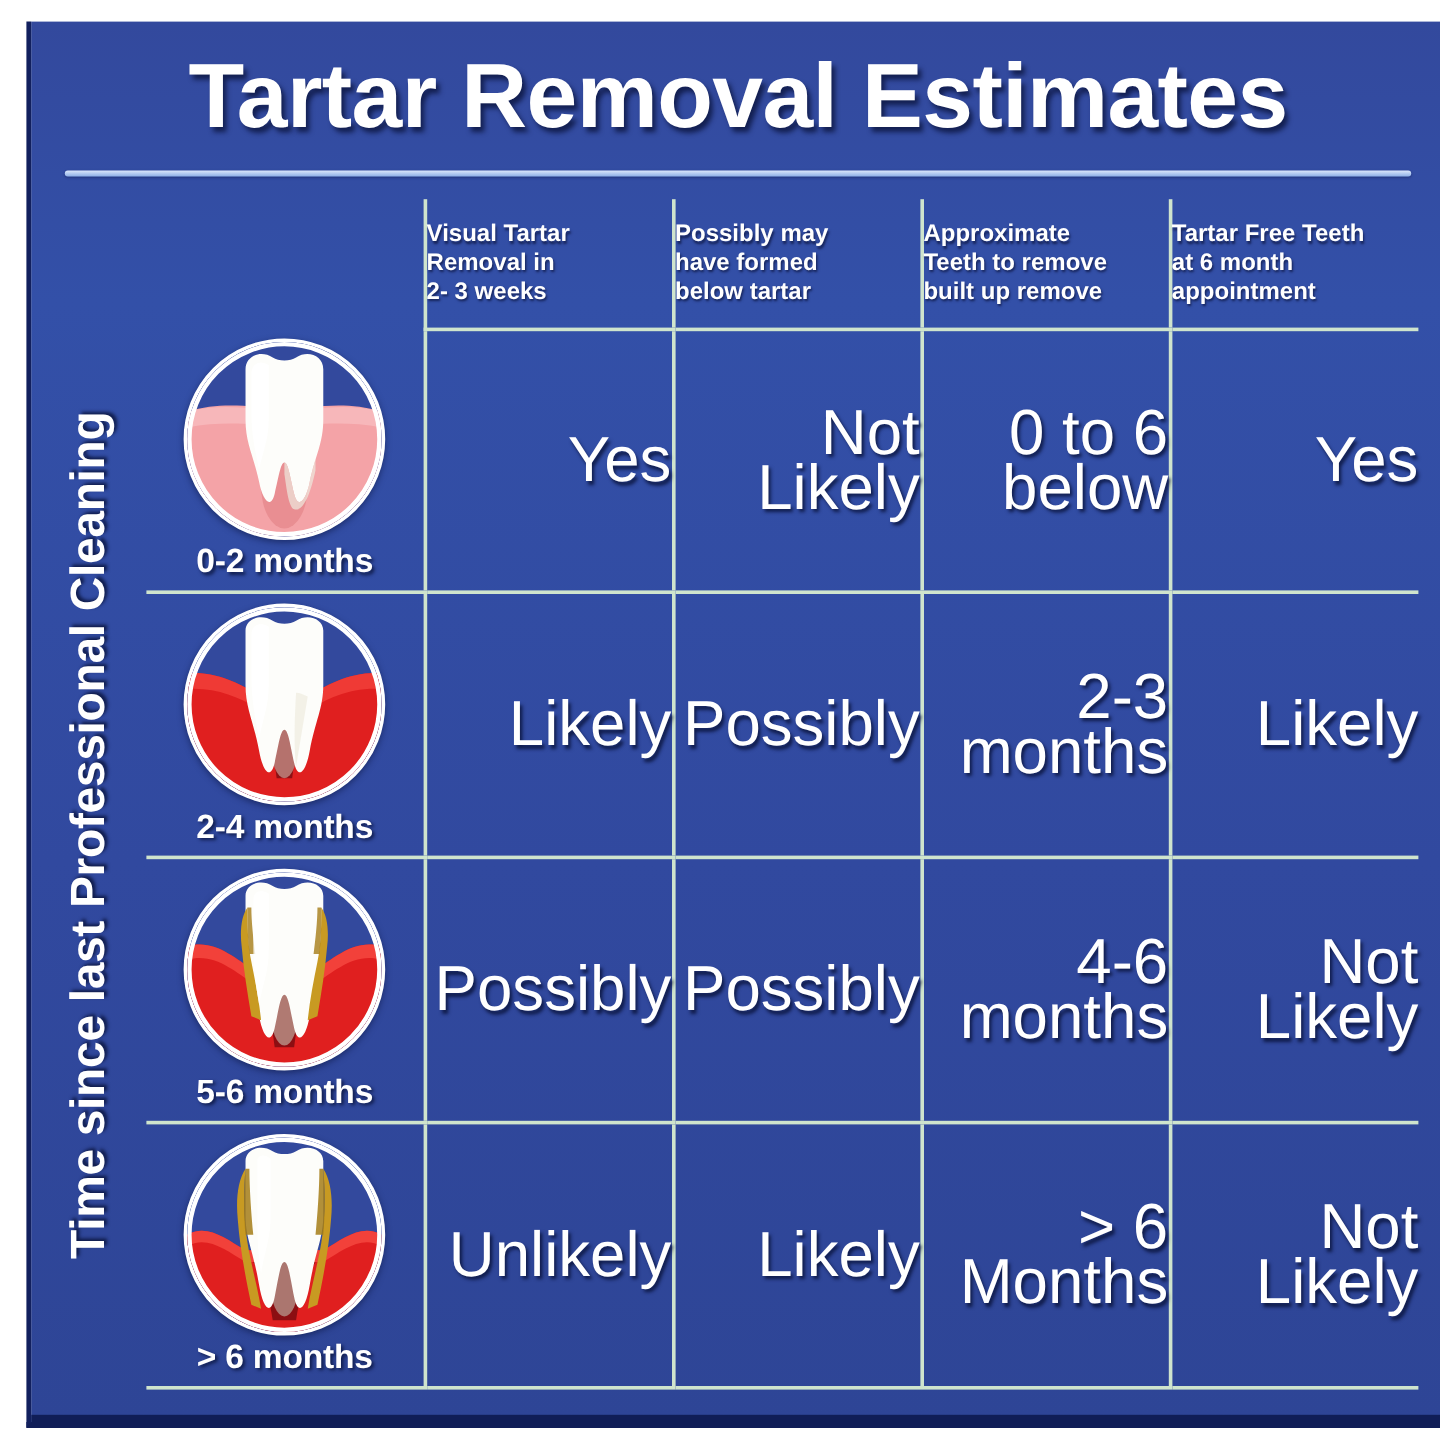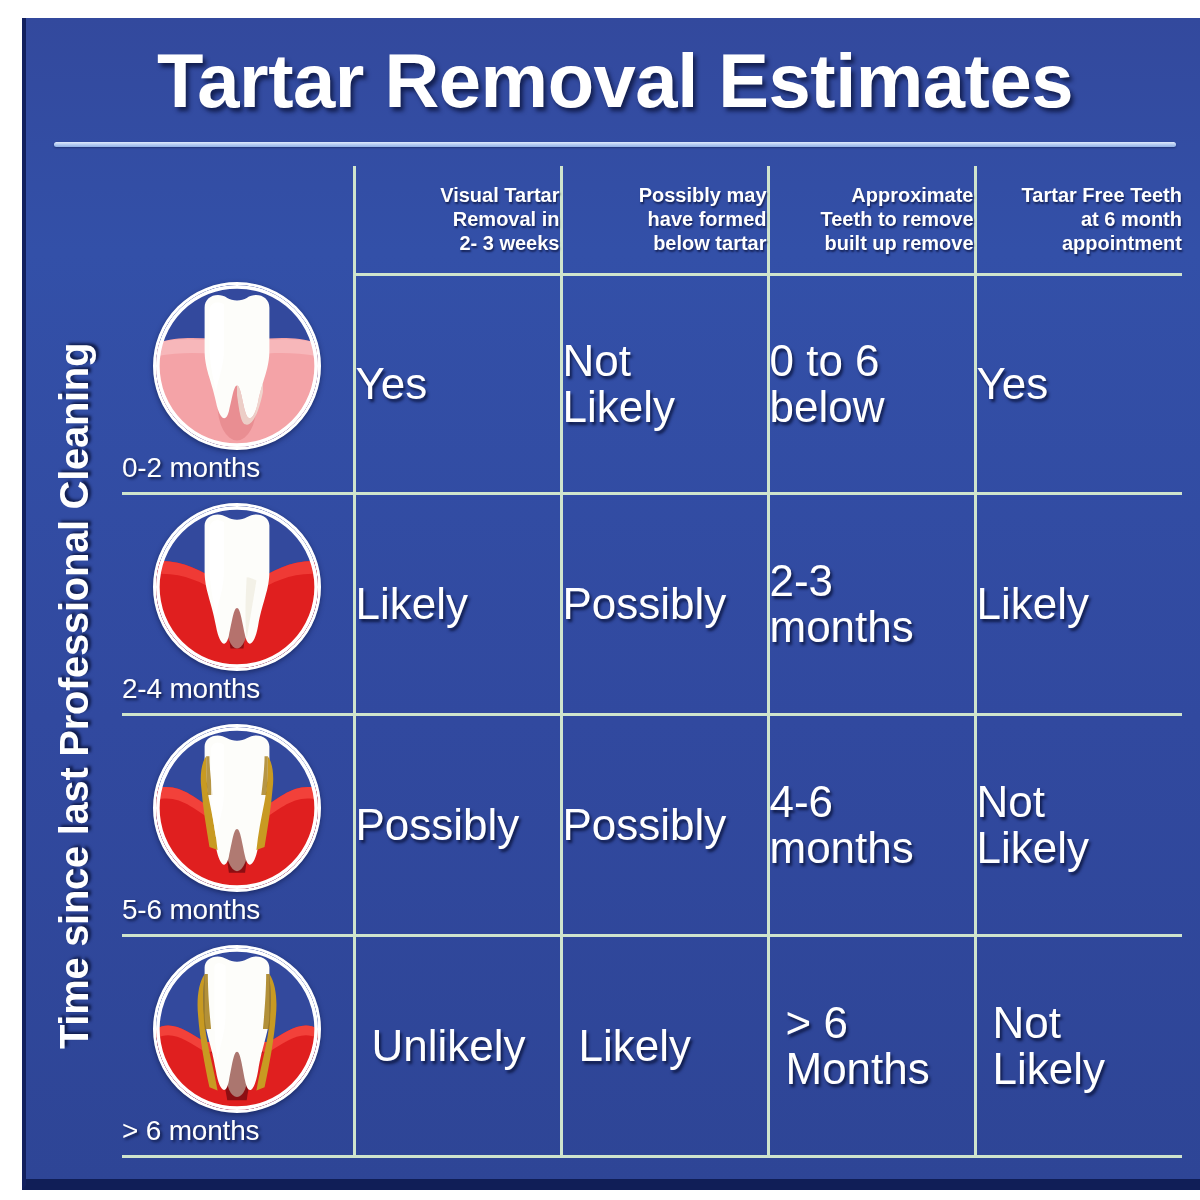--- a/index.html
+++ b/index.html
@@ -98,61 +98,61 @@
   col.c-img   { width: 232px; }
   col.c-data  { width: 207px; }
 
   
   .hdr-cell {
     height: 108px;
     color: #ffffff;
     font-size: 20px;
     line-height: 24px;
     font-weight: 700;
-    text-align: right;
+    text-align: left;
     padding: 0 6px;
     text-shadow: 1px 2px 2px rgba(8,16,54,0.7);
     border-bottom: 3px solid #cfe4cd;
     box-sizing: border-box;
   }
   .hdr-cell.sep { border-left: 3px solid #cfe4cd; }
   .hdr-blank { border-bottom: none; }
 
   
   .row-img {
     width: 232px;
     text-align: center;
     position: relative;
     padding-bottom: 6px;
   }
   .val-cell {
     color: #ffffff;
-    font-size: 44px;
+    font-size: 53px;
     line-height: 46px;
     font-weight: 400;
-    text-align: left;
+    text-align: right;
     padding: 0 6px;
     text-shadow: 2px 3px 3px rgba(8,16,54,0.8);
     border-left: 3px solid #cfe4cd;
     border-bottom: 3px solid #cfe4cd;
     box-sizing: border-box;
   }
   tr.last-row .val-cell { border-bottom: 3px solid #cfe4cd; padding-left: 16px; }
   .row-img.ruled { border-bottom: 3px solid #cfe4cd; }
 
   
   .row-label {
     color: #ffffff;
     font-size: 28px;
-    font-weight: 400;
+    font-weight: 700;
     letter-spacing: -0.2px;
     text-shadow: 2px 2px 3px rgba(8,16,54,0.8);
     display: block;
     margin-top: 2px;
-    text-align: left;
+    text-align: center;
   }
 
   
   .tooth-badge {
     width: 168px;
     height: 168px;
     border-radius: 50%;
     border: 3px solid #ffffff;
     box-sizing: border-box;
     overflow: hidden;

